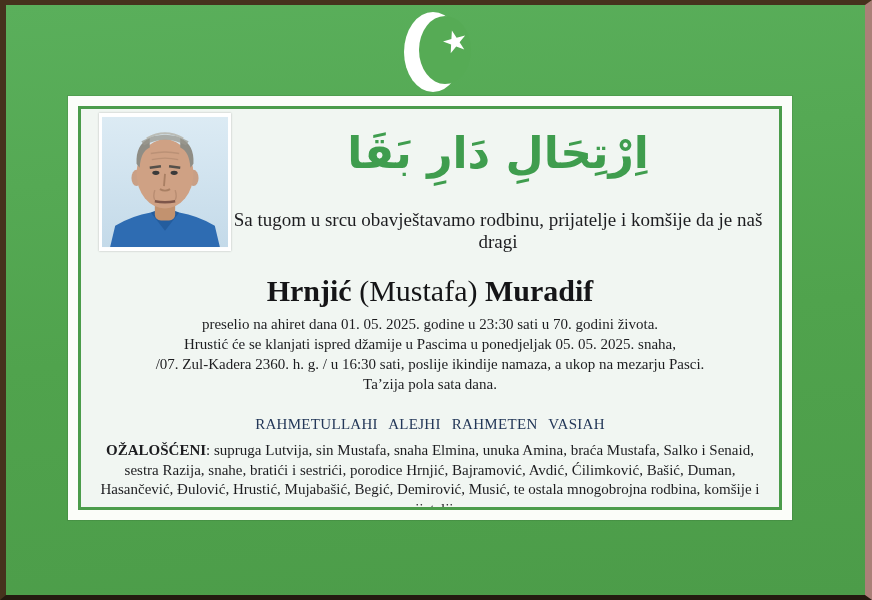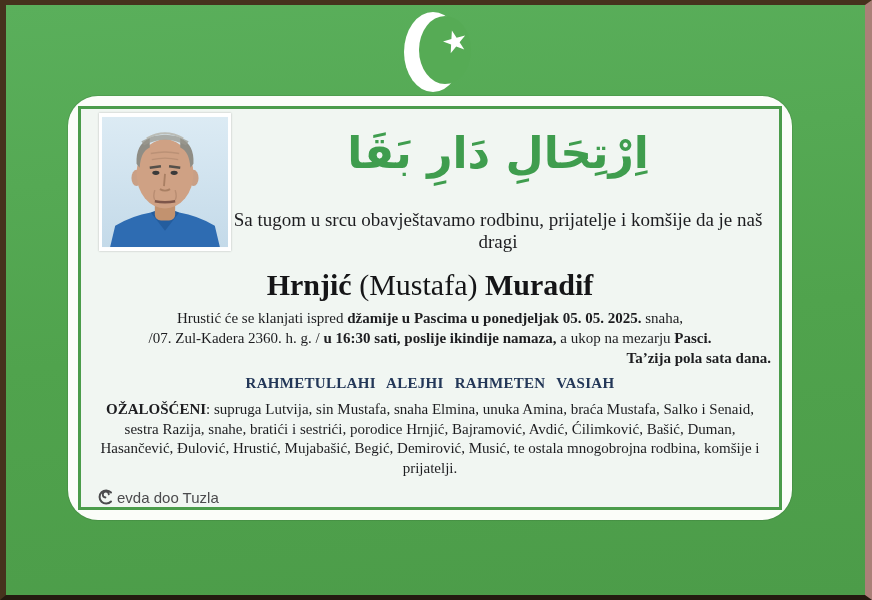--- a/index.html
+++ b/index.html
@@ -15,51 +15,50 @@
     background:linear-gradient(175deg, #5aaf5b 0%, var(--flag-green,#50a34d) 55%, #4c9c49 100%);
   }
 
   .crescent-wrap { position:absolute; left:396px; top:5px; width:74px; height:84px; }
   .crescent-wrap svg { display:block; }
 
   .card {
     position:absolute; left:62px; top:91px; width:724px; height:424px;
     background:var(--card-white,#fbfdf9); padding:10px;
     box-shadow:0 0 0 1px rgba(0,0,0,0.08);
-    border-radius:30px;
   }
   .card-frame {
     width:100%; height:100%; border:3px solid var(--pinstripe-green,#4b9c4b);
     background:var(--card-interior,#f1f6f2); overflow:hidden;
   }
 
   .top-row { display:flex; margin:4px 14px 0 18px; }
   .photo {
     width:132px; height:138px; background:#ffffff; padding:3px;
     box-shadow:0 0 2px rgba(0,0,0,0.25); flex:none;
   }
   .photo svg { display:block; }
   .callig-col { flex:1; text-align:center; }
   .arabic {
     font-family:"DejaVu Sans", sans-serif; font-weight:bold;
     font-size:44px; line-height:80px; color:var(--calligraphy-green,#3f9d4e);
     direction:rtl;
   }
   .intro { font-size:19px; color:#1d1d20; margin-top:16px; }
 
-  .name-line { text-align:center; font-size:30px; line-height:36px; margin-top:14px; color:#151517; }
+  .name-line { text-align:center; font-size:30px; line-height:36px; margin-top:20px; color:#151517; }
   .name-bold { font-weight:bold; }
 
   .body-lines { text-align:center; font-size:15px; line-height:20px; margin:5px 8px 0; color:#1d1d20; white-space:nowrap; }
-  .body-lines b, .tazija { font-weight:bold;text-align:right; }
+  .body-lines b, .tazija { font-weight:normal; }
   .tazija { font-size:15px; }
 
   .prayer {
-    text-align:center; font-weight:bold; font-size:15px; line-height:20px;
-    margin-top:5px; color:var(--prayer-navy,#233758); word-spacing:7px; letter-spacing:0.3px;
+    text-align:center; font-weight:normal; font-size:15px; line-height:20px;
+    margin-top:20px; color:var(--prayer-navy,#233758); word-spacing:7px; letter-spacing:0.3px;
   }
 
   .mourners { text-align:center; font-size:15px; line-height:19.5px; margin:7px 18px 0; color:#1d1d20; }
   .mourners .label { font-weight:bold; }
 
   .footer-row { display:flex; align-items:center; margin:10px 18px 0 16px; }
   .agency { width:186px; display:flex; align-items:center; gap:2px;
     font-family:"Liberation Sans", sans-serif; font-size:15px; color:#4b4b4d; }
   .agency svg { display:block; }
   .tevhid { flex:1; text-align:center; font-weight:bold; font-size:15.5px; color:#151517; padding-right:40px; }
@@ -111,20 +110,21 @@
         </div>
         <div class="callig-col">
           <div class="arabic">اِرْتِحَالِ دَارِ بَقَا</div>
           <div class="intro">Sa tugom u srcu obavještavamo rodbinu, prijatelje i komšije da je naš dragi</div>
         </div>
       </div>
 
       <div class="name-line"><span class="name-bold">Hrnjić</span><span> (Mustafa) </span><span class="name-bold">Muradif</span></div>
 
       <div class="body-lines">
+        <div><span>preselio na ahiret dana 01. 05. 2025. godine u 23:30 sati u 70. godini života.</span></div>
         <div><span>Hrustić će se klanjati ispred </span><b>džamije u Pascima u ponedjeljak 05. 05. 2025.</b><span> snaha,</span></div>
         <div><span>/07. Zul-Kadera 2360. h. g. / </span><b>u 16:30 sati, poslije ikindije namaza,</b><span> a ukop na mezarju </span><b>Pasci.</b></div>
         <div class="tazija">Ta’zija pola sata dana.</div>
       </div>
 
       <div class="prayer">RAHMETULLAHI ALEJHI RAHMETEN VASIAH</div>
 
       <div class="mourners"><span class="label">OŽALOŠĆENI</span><span>: supruga Lutvija, sin Mustafa, snaha Elmina, unuka Amina, braća Mustafa, Salko i Senaid, sestra Razija, snahe, bratići i sestrići, porodice Hrnjić, Bajramović, Avdić, Ćilimković, Bašić, Duman, Hasančević, Đulović, Hrustić, Mujabašić, Begić, Demirović, Musić, te ostala mnogobrojna rodbina, komšije i prijatelji.</span></div>
 
       <div class="footer-row">

